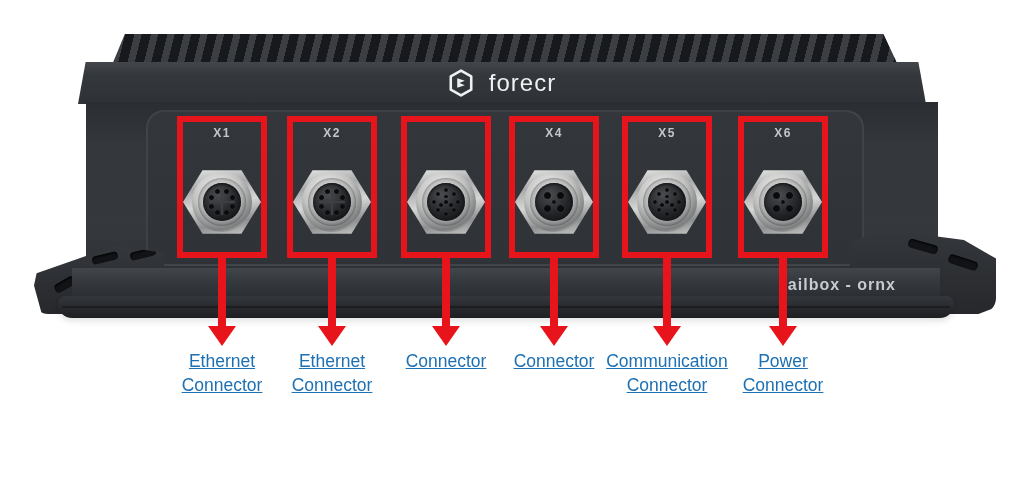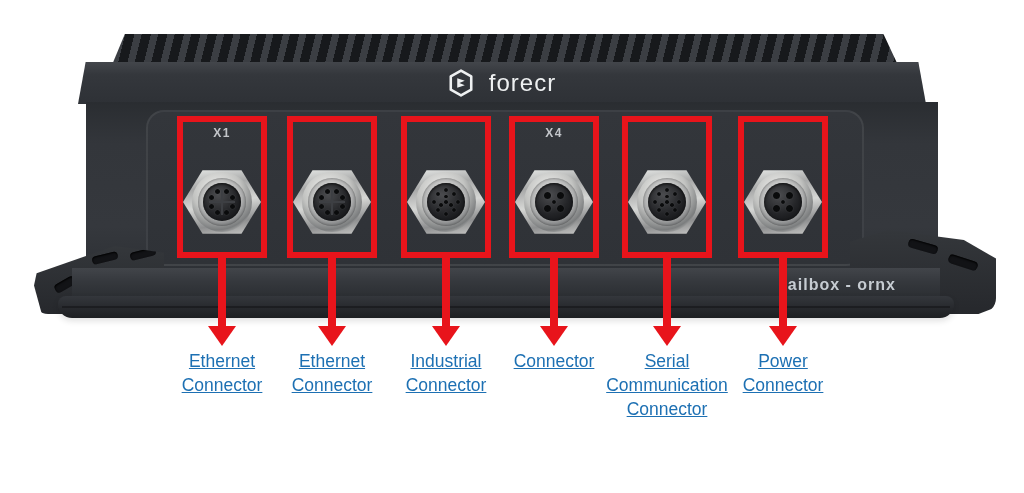--- a/index.html
+++ b/index.html
@@ -185,20 +185,21 @@
     <div class="arrow-shaft"></div>
     <div class="arrow-head"></div>
     <div class="port-label">
       <div class="l0">Ethernet</div>
       <div class="l1">Connector</div>
       <div class="l2"></div>
     </div>
   </div>
     <div class="port-col" style="left: 252px;">
     <div class="hl-box"></div>
+    <div class="port-id">X2</div>
     <div class="connector">
       <div class="hexnut"></div>
       <div class="ring1"></div>
       <div class="ring2"></div>
       <div class="face pins">
           <div class="cross-v"></div>
           <div class="cross-h"></div>
           <div class="pin" style="left: 26.6627px; top: 12.2905px; width: 5px; height: 5px;"></div>
           <div class="pin" style="left: 20.7095px; top: 6.33733px; width: 5px; height: 5px;"></div>
           <div class="pin" style="left: 12.2905px; top: 6.33733px; width: 5px; height: 5px;"></div>
@@ -234,21 +235,20 @@
           <div class="pin" style="left: 25.4853px; top: 25.4853px; width: 4px; height: 4px;"></div>
           <div class="pin" style="left: 17.25px; top: 11.75px; width: 3.5px; height: 3.5px;"></div>
           <div class="pin" style="left: 12.4869px; top: 20px; width: 3.5px; height: 3.5px;"></div>
           <div class="pin" style="left: 22.0131px; top: 20px; width: 3.5px; height: 3.5px;"></div>
           <div class="pin" style="left: 17.25px; top: 17.25px; width: 3.5px; height: 3.5px;"></div>
         </div>
     </div>
     <div class="arrow-shaft"></div>
     <div class="arrow-head"></div>
     <div class="port-label">
-      <div class="l0">Industrial</div>
       <div class="l2">Connector</div>
     </div>
   </div>
     <div class="port-col" style="left: 474px;">
     <div class="hl-box"></div>
     <div class="port-id">X4</div>
     <div class="connector">
       <div class="hexnut"></div>
       <div class="ring1"></div>
       <div class="ring2"></div>
@@ -262,20 +262,21 @@
     </div>
     <div class="arrow-shaft"></div>
     <div class="arrow-head"></div>
     <div class="port-label">
       <div class="l1">Connector</div>
       <div class="l2"></div>
     </div>
   </div>
     <div class="port-col" style="left: 587px;">
     <div class="hl-box"></div>
+    <div class="port-id">X5</div>
     <div class="connector">
       <div class="hexnut"></div>
       <div class="ring1"></div>
       <div class="ring2"></div>
       <div class="face pins">
           <div class="pin" style="left: 29px; top: 17px; width: 4px; height: 4px;"></div>
           <div class="pin" style="left: 25.4853px; top: 8.51472px; width: 4px; height: 4px;"></div>
           <div class="pin" style="left: 17px; top: 5px; width: 4px; height: 4px;"></div>
           <div class="pin" style="left: 8.51472px; top: 8.51472px; width: 4px; height: 4px;"></div>
           <div class="pin" style="left: 5px; top: 17px; width: 4px; height: 4px;"></div>
@@ -284,27 +285,27 @@
           <div class="pin" style="left: 25.4853px; top: 25.4853px; width: 4px; height: 4px;"></div>
           <div class="pin" style="left: 17.25px; top: 11.75px; width: 3.5px; height: 3.5px;"></div>
           <div class="pin" style="left: 12.4869px; top: 20px; width: 3.5px; height: 3.5px;"></div>
           <div class="pin" style="left: 22.0131px; top: 20px; width: 3.5px; height: 3.5px;"></div>
           <div class="pin" style="left: 17.25px; top: 17.25px; width: 3.5px; height: 3.5px;"></div>
         </div>
     </div>
     <div class="arrow-shaft"></div>
     <div class="arrow-head"></div>
     <div class="port-label">
-      <div class="l0">Serial</div>
       <div class="l1">Communication</div>
       <div class="l2">Connector</div>
     </div>
   </div>
     <div class="port-col" style="left: 703px;">
     <div class="hl-box"></div>
+    <div class="port-id">X6</div>
     <div class="connector">
       <div class="hexnut"></div>
       <div class="ring1"></div>
       <div class="ring2"></div>
       <div class="face pins">
           <div class="pin" style="left: 22.2175px; top: 8.78249px; width: 7px; height: 7px;"></div>
           <div class="pin" style="left: 8.78249px; top: 8.78249px; width: 7px; height: 7px;"></div>
           <div class="pin" style="left: 8.78249px; top: 22.2175px; width: 7px; height: 7px;"></div>
           <div class="pin" style="left: 22.2175px; top: 22.2175px; width: 7px; height: 7px;"></div>
           <div class="pin" style="left: 17px; top: 17px; width: 4px; height: 4px;"></div>

